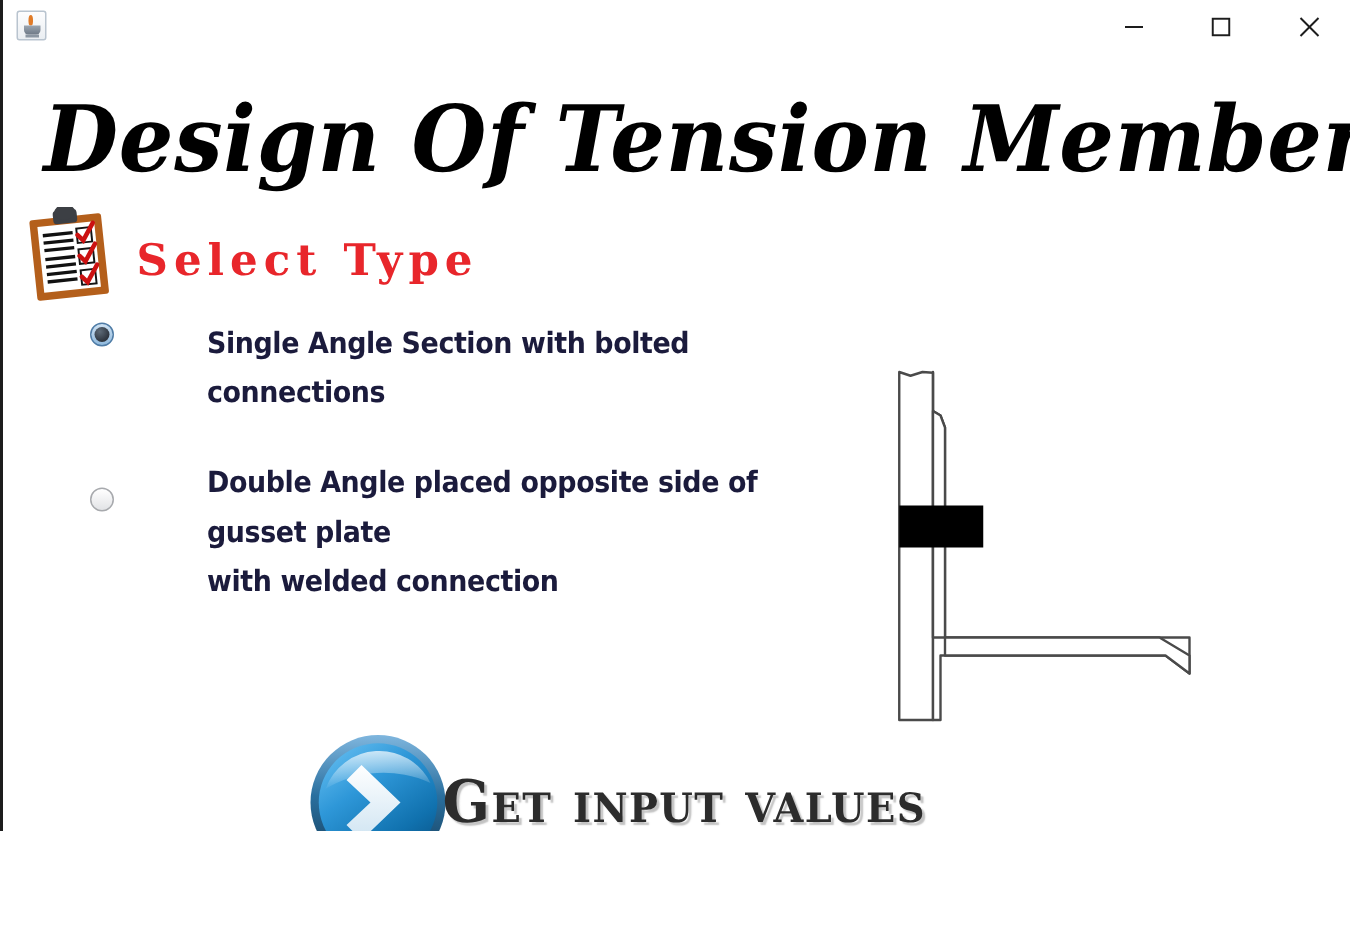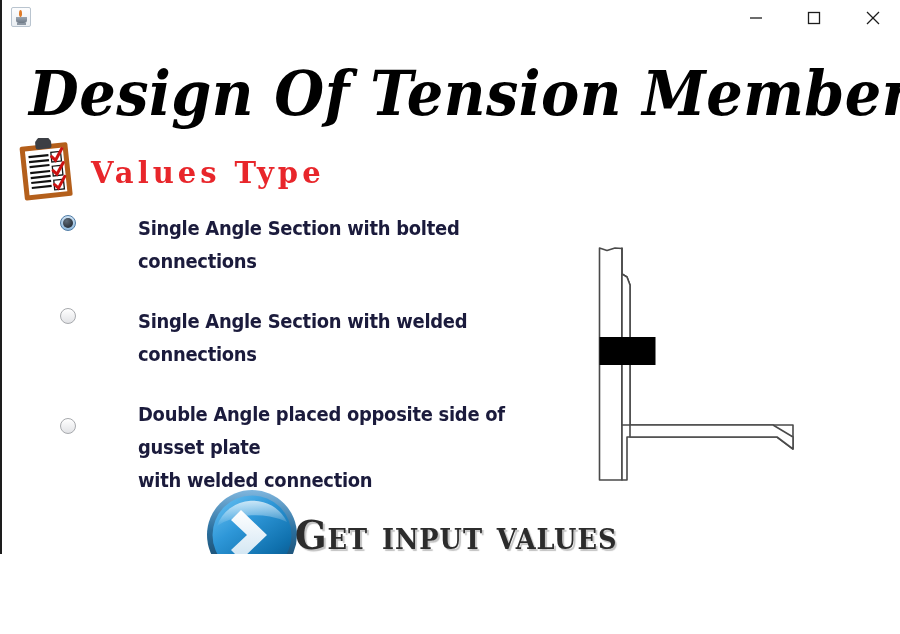--- a/index.html
+++ b/index.html
@@ -263,38 +263,32 @@
         <rect x="38" y="28" width="11" height="11" fill="#141414"></rect>
         <rect x="39.3" y="29.3" width="8.4" height="8.4" fill="#ffffff"></rect>
         <path d="M39 33 L42.5 37 L50 26" stroke="#cc1111" stroke-width="3" fill="none" stroke-linecap="round"></path>
         <rect x="38" y="42" width="11" height="11" fill="#141414"></rect>
         <rect x="39.3" y="43.3" width="8.4" height="8.4" fill="#ffffff"></rect>
         <path d="M39 47 L42.5 51 L50 40" stroke="#cc1111" stroke-width="3" fill="none" stroke-linecap="round"></path>
       </g>
     </g>
   </svg>
 
-  <div id="select-type-label">Values Type</div>
+  <div id="select-type-label">Select Type</div>
 
   <div id="radio-group">
 
     <div class="radio-row">
       <span class="radio-mark on">
         <span class="outer"></span>
           <span class="dot"></span>
       </span>
       <span class="radio-label">Single Angle Section with bolted connections</span>
     </div>
 
-    <div class="radio-row">
-      <span class="radio-mark off">
-        <span class="outer"></span>
-      </span>
-      <span class="radio-label">Single Angle Section with welded connections</span>
-    </div>
 
 
     <div class="radio-row">
       <span class="radio-mark off" style="margin-top:20px;">
         <span class="outer"></span>
       </span>
       <span class="radio-label">Double Angle placed opposite side of gusset plate
 with welded connection</span>
     </div>
   </div>

